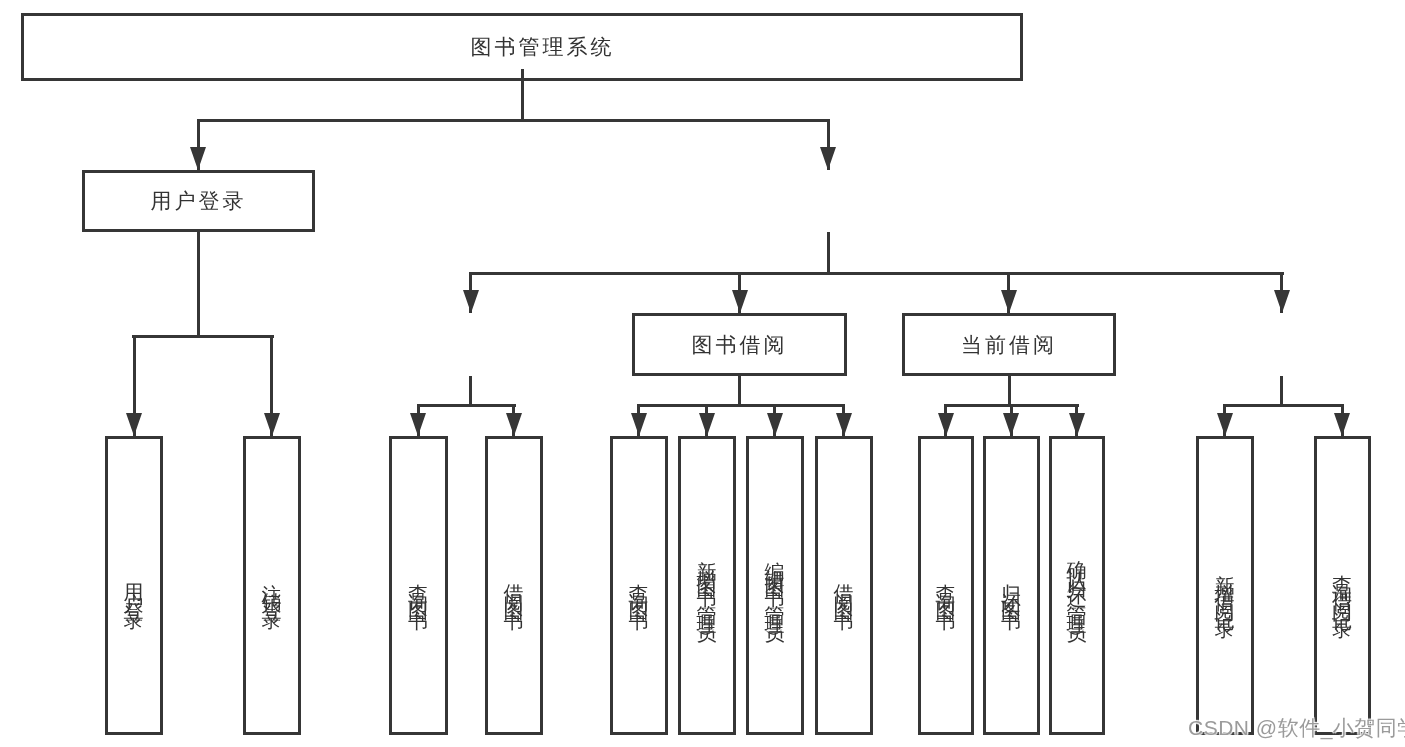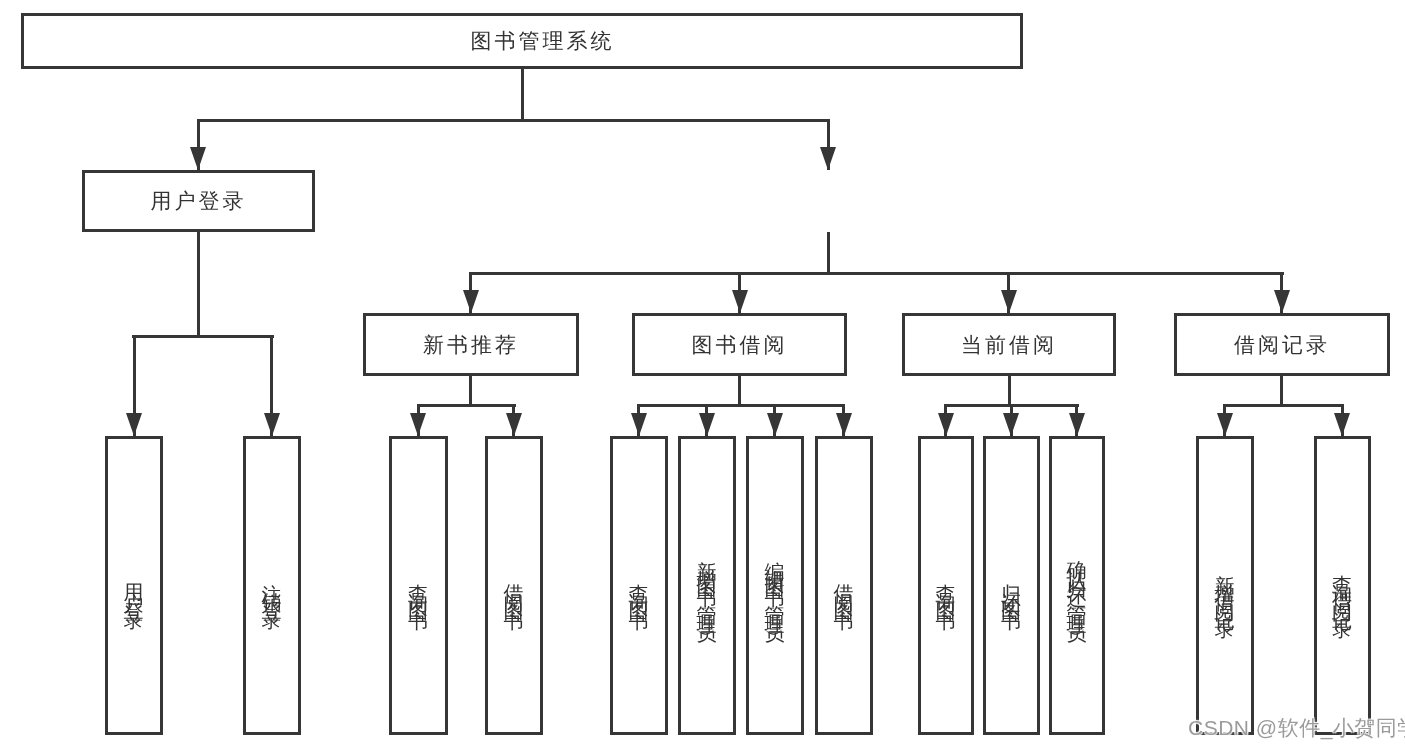--- a/index.html
+++ b/index.html
@@ -40,21 +40,21 @@
     font-size:21px;color:var(--watermark);letter-spacing:0.5px;white-space:nowrap;
     text-shadow:-1px -1px 1px rgba(255,255,255,.85),1px 1px 1px rgba(255,255,255,.85),
                 -1px 1px 1px rgba(255,255,255,.85),1px -1px 1px rgba(255,255,255,.85);
   }
 </style>
 </head>
 <body>
 
 <div id="canvas">
 
-  <div class="box" style="left:21px;top:13px;width:1002px;height:56px;padding-left:41px;">
+  <div class="box" style="left:21px;top:13px;width:1002px;height:68px;padding-left:41px;">
     <span class="hlabel">图书管理系统</span>
   </div>
 
   <div>
     <div class="line" style="left:521px;top:69px;width:3px;height:50px;"></div>
     <div class="line" style="left:197px;top:119px;width:633px;height:3px;"></div>
     <div class="line" style="left:197px;top:119px;width:3px;height:51px;"></div>
     <div class="arrow" style="left:190px;top:147px;"></div>
     <div class="line" style="left:827px;top:119px;width:3px;height:51px;"></div>
     <div class="arrow" style="left:820px;top:147px;"></div>
@@ -79,31 +79,25 @@
     <div class="line" style="left:469px;top:272px;width:3px;height:41px;"></div>
     <div class="arrow" style="left:463px;top:290px;"></div>
     <div class="line" style="left:738px;top:272px;width:3px;height:41px;"></div>
     <div class="arrow" style="left:732px;top:290px;"></div>
     <div class="line" style="left:1007px;top:272px;width:3px;height:41px;"></div>
     <div class="arrow" style="left:1001px;top:290px;"></div>
     <div class="line" style="left:1280px;top:272px;width:3px;height:41px;"></div>
     <div class="arrow" style="left:1274px;top:290px;"></div>
   </div>
 
-  <div class="box" style="left:363px;top:313px;width:216px;height:63px;">
-    <span class="hlabel">新书推荐</span>
-  </div>
   <div class="box" style="left:902px;top:313px;width:214px;height:63px;">
     <span class="hlabel">当前借阅</span>
   </div>
   <div class="box" style="left:632px;top:313px;width:215px;height:63px;">
     <span class="hlabel">图书借阅</span>
-  </div>
-  <div class="box" style="left:1174px;top:313px;width:216px;height:63px;">
-    <span class="hlabel">借阅记录</span>
   </div>
 
   <div>
     <div class="line" style="left:469px;top:376px;width:3px;height:28px;"></div>
     <div class="line" style="left:417px;top:404px;width:99px;height:3px;"></div>
     <div class="line" style="left:417px;top:404px;width:3px;height:32px;"></div>
     <div class="arrow" style="left:410px;top:413px;"></div>
     <div class="line" style="left:512px;top:404px;width:3px;height:32px;"></div>
     <div class="arrow" style="left:506px;top:413px;"></div>
   </div>

